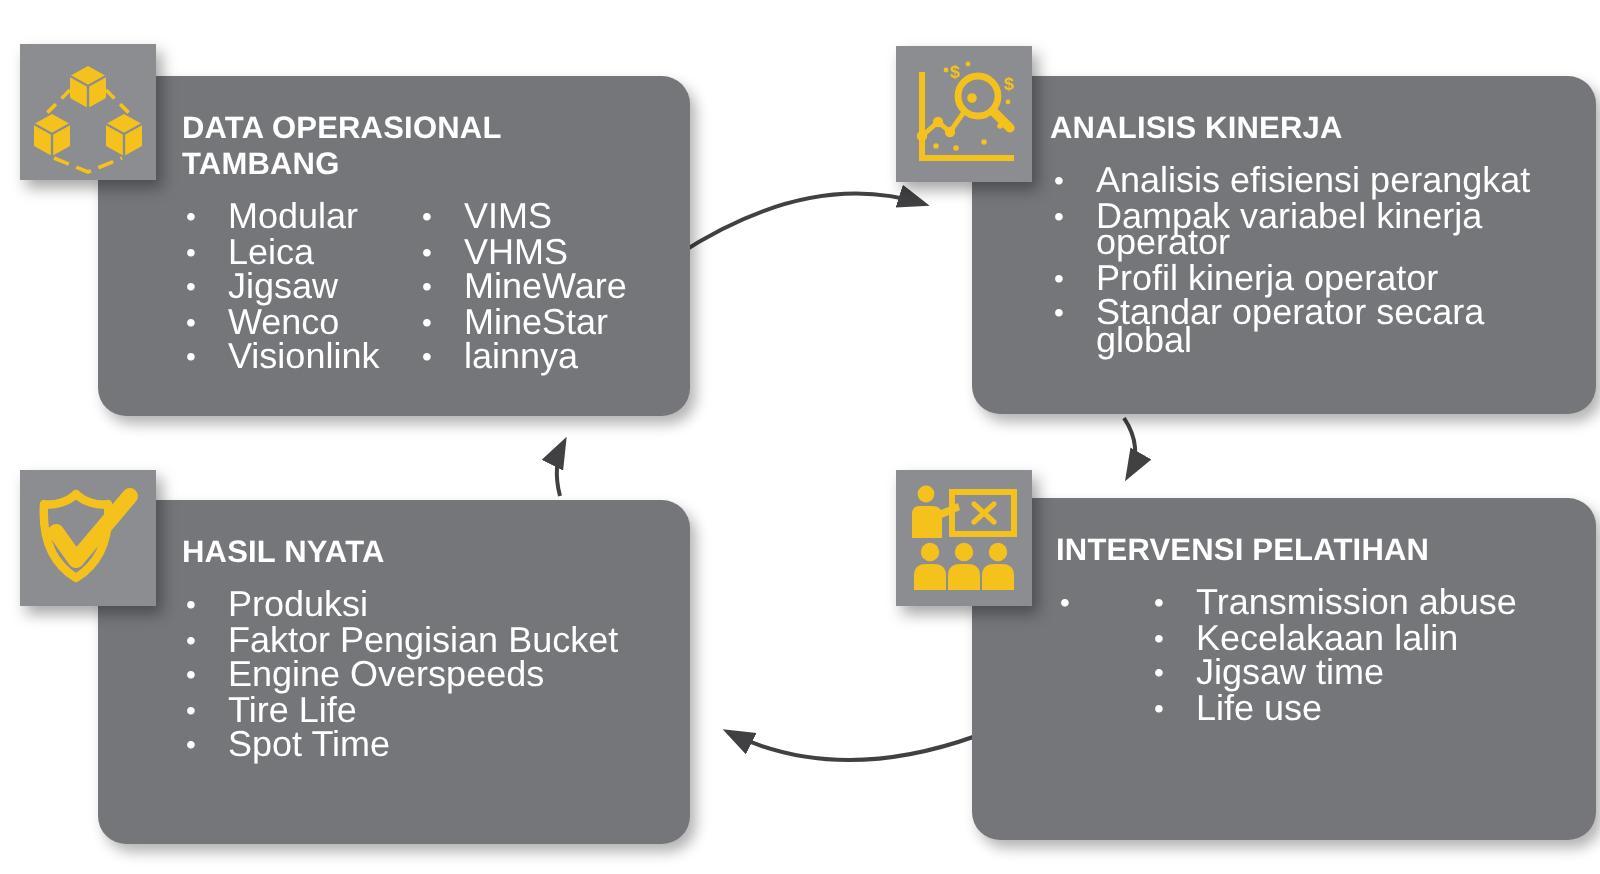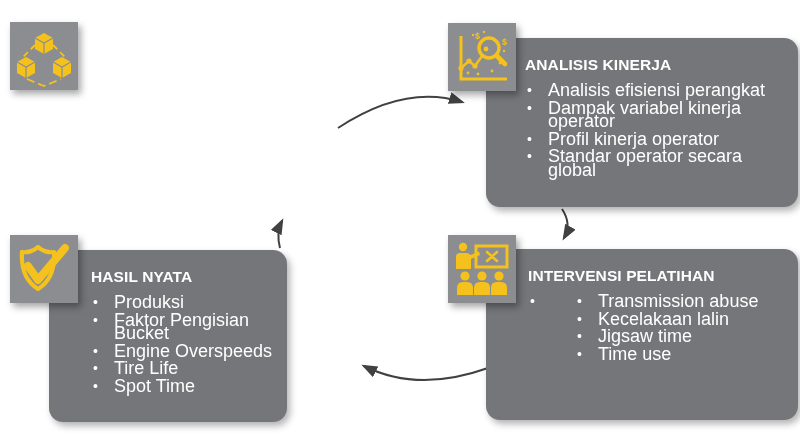--- a/index.html
+++ b/index.html
@@ -7,21 +7,21 @@
     position:relative;width:800px;height:437px;background:#ffffff;overflow:hidden;
     font-family:"Liberation Sans",sans-serif;
   }
   .box{
     position:absolute;background:#75767a;border-radius:14px;color:#ffffff;
     box-shadow:3px 4px 7px rgba(0,0,0,.30);
     padding:16px 14px 0 42px;box-sizing:border-box;
   }
   #box1{left:49px;top:38px;width:296px;height:170px;}
   #box2{left:486px;top:38px;width:312px;height:169px;padding-left:39px;}
-  #box3{left:49px;top:250px;width:238px;height:172px;}
+  #box3{left:49px;top:250px;width:296px;height:172px;}
   #box4{left:486px;top:249px;width:312px;height:171px;}
   .box h2{
     margin:2px 0 10px 0;font-size:15.5px;font-weight:bold;letter-spacing:.1px;
   }
   .box ul{list-style:none;margin:0;padding:0;font-size:18px;}
   .box li{position:relative;padding-left:23px;margin-bottom:4px;line-height:13.5px;}
   .box li::before{content:"\2022";position:absolute;left:2px;top:0;font-size:14px;line-height:13px;}
   .cols{display:flex;}
   .cols ul:first-child{width:118px;flex:none;}
   ul.sub{margin:4px 0 0 24px;}
@@ -46,20 +46,39 @@
       <marker id="ah" orient="auto" markerUnits="strokeWidth" markerWidth="12" markerHeight="10" refX="6.5" refY="3">
         <path d="M0,0 L8,3 L0,6 Z" fill="#414042"></path>
       </marker>
     </defs>
     <path d="M 338 128 Q 405 84 462 102" fill="none" stroke="#414042" stroke-width="2" marker-end="url(#ah)"></path>
     <path d="M 562 209 Q 572 224 564 238" fill="none" stroke="#414042" stroke-width="2" marker-end="url(#ah)"></path>
     <path d="M 488 368 Q 418 393 364 366" fill="none" stroke="#414042" stroke-width="2" marker-end="url(#ah)"></path>
     <path d="M 280 248 Q 276 233 282 221" fill="none" stroke="#414042" stroke-width="2" marker-end="url(#ah)"></path>
   </svg>
 
+  <div class="box" id="box1">
+    <h2>DATA OPERASIONAL TAMBANG</h2>
+    <div class="cols">
+      <ul>
+        <li>Modular</li>
+        <li>Leica</li>
+        <li>Jigsaw</li>
+        <li>Wenco</li>
+        <li>Visionlink</li>
+      </ul>
+      <ul>
+        <li>VIMS</li>
+        <li>VHMS</li>
+        <li>MineWare</li>
+        <li>MineStar</li>
+        <li>lainnya</li>
+      </ul>
+    </div>
+  </div>
 
   <div class="box" id="box2">
     <h2>ANALISIS KINERJA</h2>
     <ul>
       <li>Analisis efisiensi perangkat</li>
       <li>Dampak variabel kinerja operator</li>
       <li>Profil kinerja operator</li>
       <li>Standar operator secara global</li>
     </ul>
   </div>
@@ -76,21 +95,21 @@
   </div>
 
   <div class="box" id="box4">
     <h2>INTERVENSI PELATIHAN</h2>
     <ul>
       <li>
         <ul class="sub">
           <li>Transmission abuse</li>
           <li>Kecelakaan lalin</li>
           <li>Jigsaw time</li>
-          <li>Time use</li>
+          <li>Life use</li>
         </ul>
       </li>
     </ul>
   </div>
 
   <div class="icon" id="icon1">
     <svg viewBox="0 0 68 68" xmlns="http://www.w3.org/2000/svg">
       <g stroke="#f5c21d" stroke-width="1.8" fill="none">
         <path d="M25 23 L13 35" stroke-dasharray="6 4"></path>
         <path d="M43 23 L55 35" stroke-dasharray="6 4"></path>

